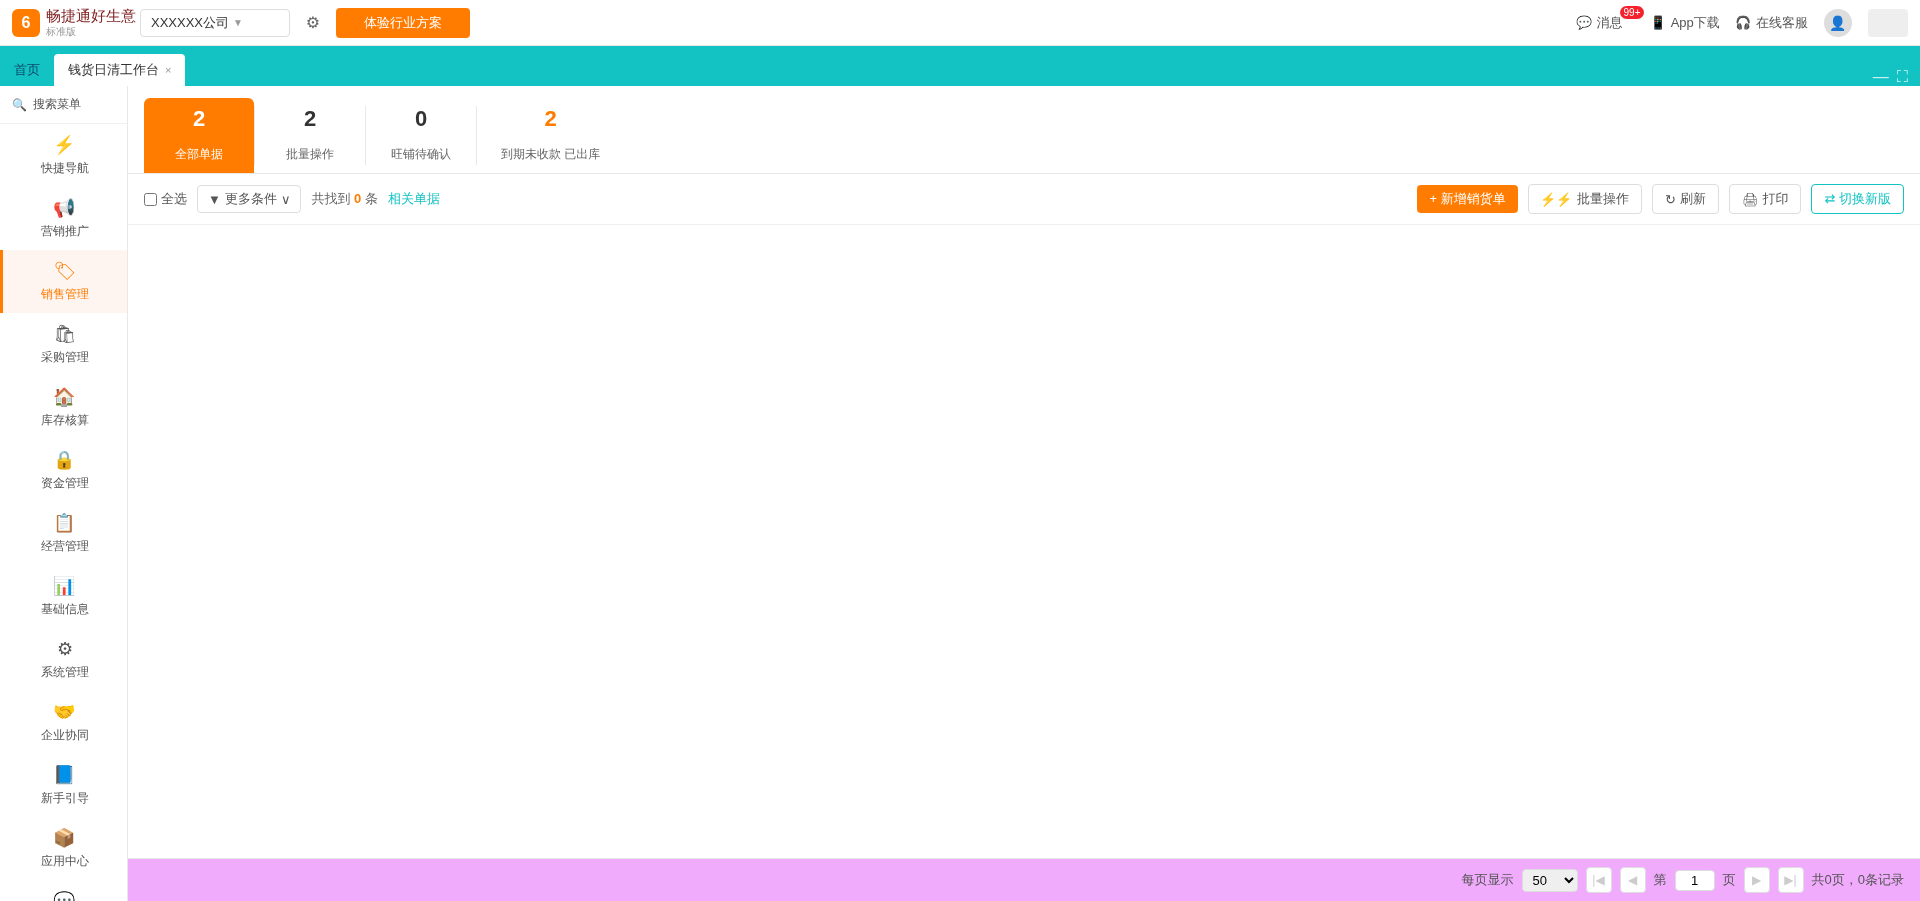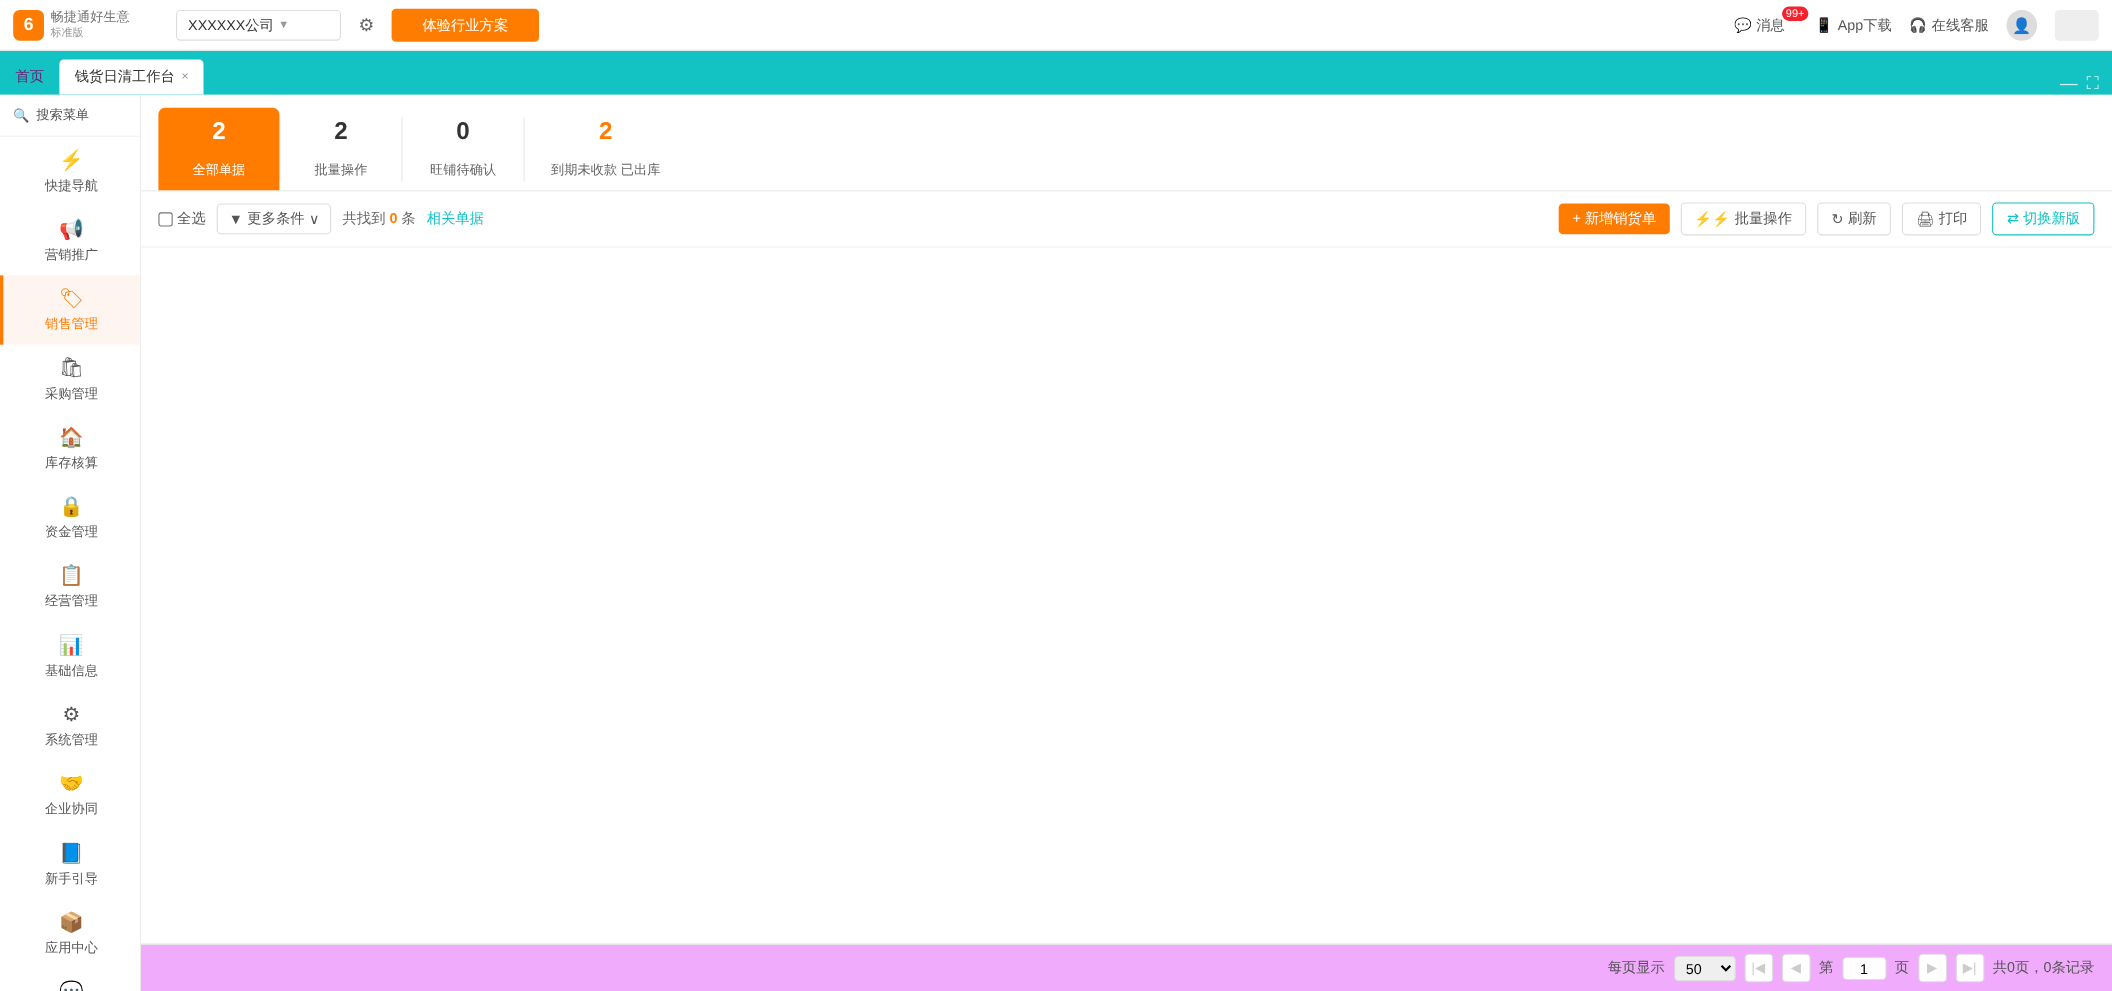--- a/index.html
+++ b/index.html
@@ -24,28 +24,28 @@
       gap: 6px;
     }
     .logo-icon {
       width: 28px;
       height: 28px;
       background: #ff7c00;
       border-radius: 6px;
       display: flex; align-items: center; justify-content: center;
       color: white; font-size: 16px; font-weight: bold;
     }
-    .logo-text { font-size: 12px; color: #737373; line-height: 1.3; }
+    .logo-text { font-size: 15px; color: #7f1d1d; line-height: 1.3; }
     .logo-sub { font-size: 10px; color: #999; }
 
     .company-select {
       display: flex; align-items: center; gap: 4px;
       border: 1px solid #ddd; border-radius: 4px;
       padding: 4px 10px; cursor: pointer; min-width: 150px;
-      color: #333; font-size: 13px; margin-left: 20px;
+      color: #333; font-size: 13px;
     }
     .company-select .arrow { color: #999; font-size: 10px; }
 
     .settings-icon-btn {
       margin-left: 8px;
       width: 30px; height: 30px;
       display: flex; align-items: center; justify-content: center;
       cursor: pointer; color: #666; font-size: 16px;
     }
 
@@ -90,21 +90,21 @@
     }
     .nav-tab {
       height: 32px;
       padding: 0 14px;
       display: flex; align-items: center; gap: 6px;
       cursor: pointer; font-size: 13px; color: rgba(255,255,255,0.85);
       border-radius: 4px 4px 0 0;
       margin-top: 8px;
     }
     .nav-tab.home {
-      background: transparent; color: #701a75; font-weight: 500;
+      background: transparent; color: #0c4a6e; font-weight: 500;
     }
     .nav-tab.active {
       background: white; color: #333;
     }
     .nav-tab .close-x { color: #999; font-size: 11px; cursor: pointer; }
 
     .nav-tab-actions {
       margin-left: auto;
       display: flex; align-items: center; gap: 8px; padding-right: 12px;
     }

